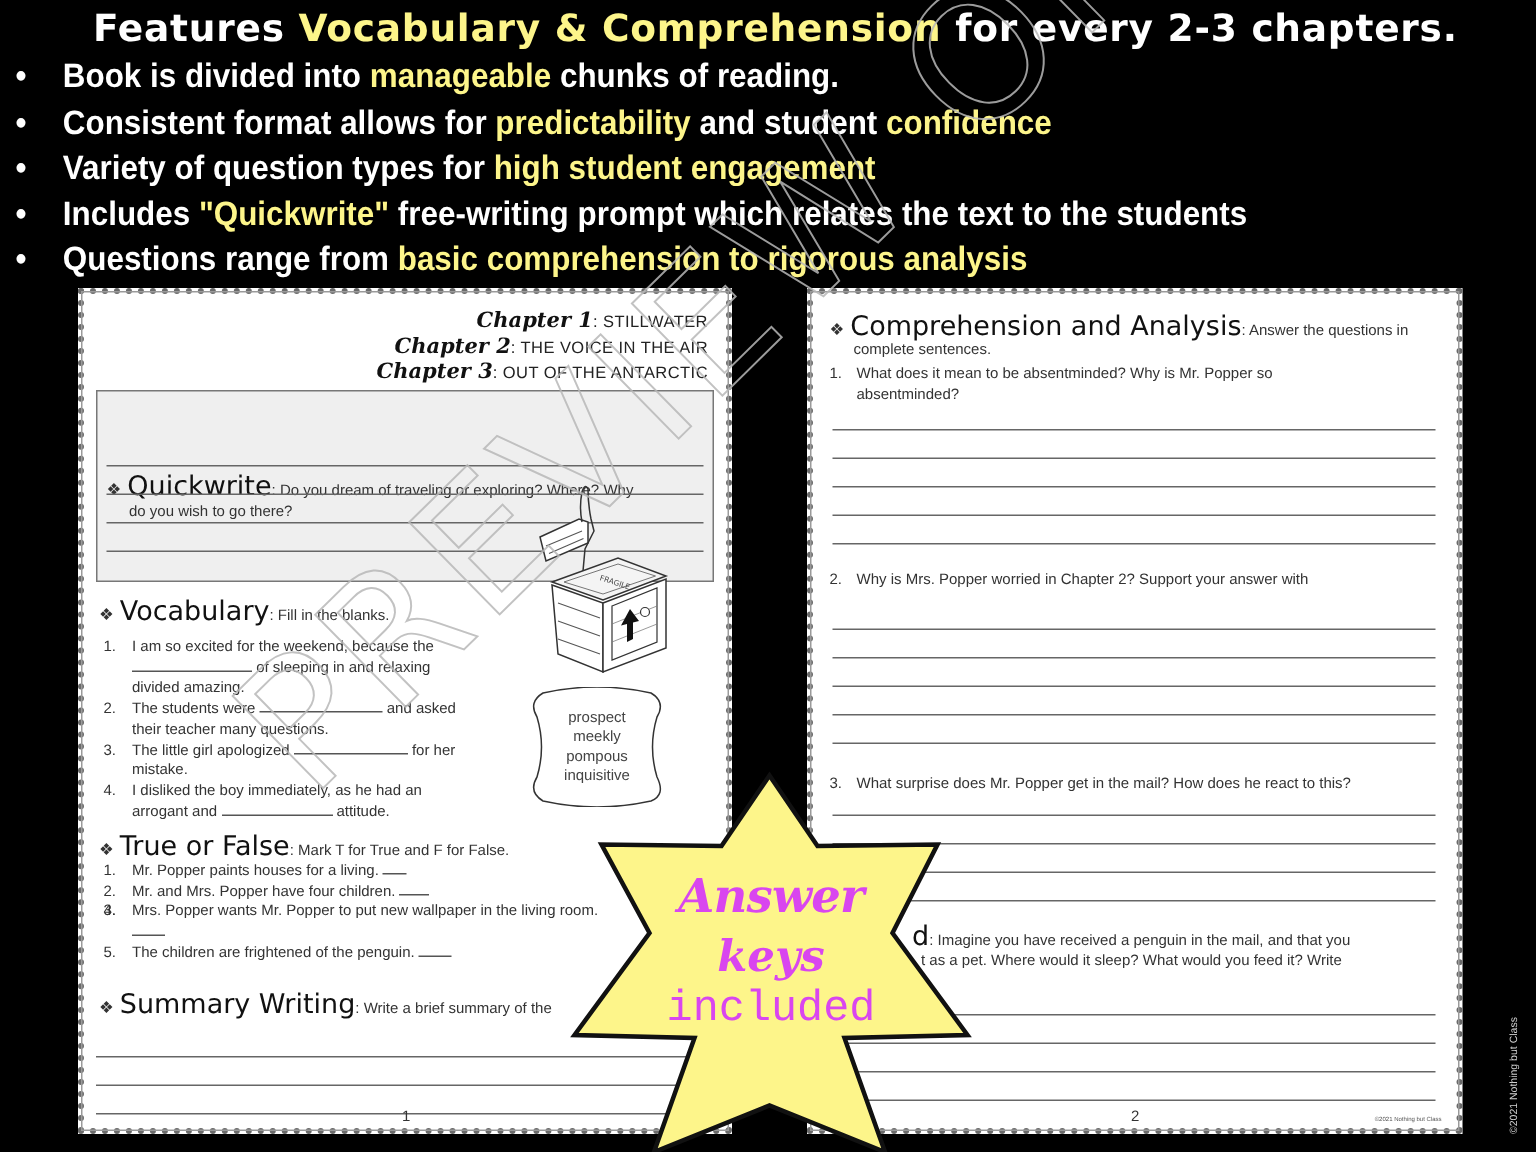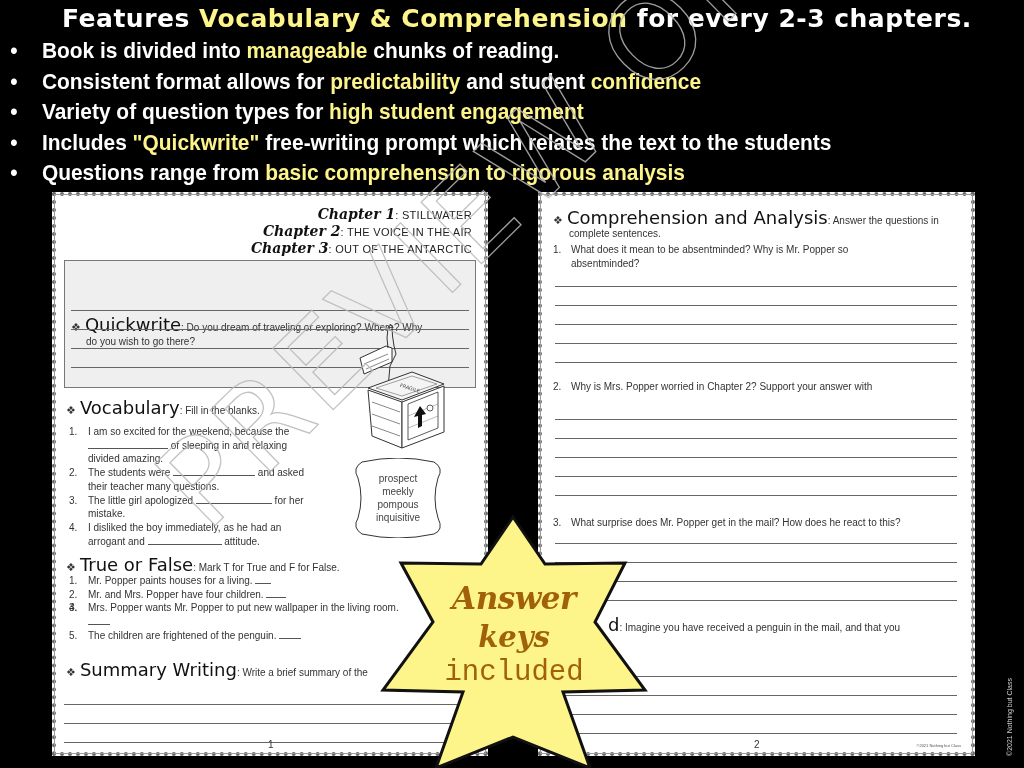--- a/index.html
+++ b/index.html
@@ -52,21 +52,21 @@
 
   .page-num { position: absolute; bottom: 2px; font-size: 10px; color: #333; }
   .copyright-small { position: absolute; right: 10px; bottom: 4px; font-size: 4px; color: #555; }
 
   
   .watermark { position: absolute; left: 130px; top: 455px; font-family: "DejaVu Sans", sans-serif; font-size: 118px; font-weight: normal; color: transparent; -webkit-text-stroke: 1.3px #b8b8b8; letter-spacing: 6px; transform: rotate(-44.5deg); transform-origin: left top; white-space: nowrap; opacity: 0.85; pointer-events: none; }
 
   
   .star { position: absolute; left: 373px; top: 512px; width: 282px; height: 262px; }
   .star svg { position: absolute; inset: 0; }
-  .star-text { position: absolute; left: 0; width: 100%; text-align: center; color: #a16207; }
+  .star-text { position: absolute; left: 0; width: 100%; text-align: center; color: #d946ef; }
   .star-l1 { top: 68px; font-family: "DejaVu Serif", serif; font-style: italic; font-weight: bold; font-size: 31px; letter-spacing: -0.5px; }
   .star-l2 { top: 108px; font-family: "DejaVu Serif", serif; font-style: italic; font-weight: bold; font-size: 29px; }
   .star-l3 { top: 144px; font-family: "Liberation Mono", monospace; font-size: 29px; }
 
   .side-copyright { position: absolute; left: 1006px; top: 756px; font-size: 7px; color: #d0d0d0; transform: rotate(-90deg); transform-origin: left top; white-space: nowrap; }
 </style>
 </head>
 <body>
 
 <div class="header">
@@ -199,20 +199,21 @@
     <span class="abs" style="left:0; top:0;">3.</span>
     <div>What surprise does Mr. Popper get in the mail? How does he react to this?</div>
   </div>
   <div class="rule" style="left:13px; right:14px; top:347px;"></div>
   <div class="rule" style="left:13px; right:14px; top:366px;"></div>
   <div class="rule" style="left:13px; right:14px; top:385px;"></div>
   <div class="rule" style="left:13px; right:14px; top:404px;"></div>
 
   <div class="abs" style="left:66px; top:418px; width:360px;">
     <span class="section-title">d</span><span class="instr">: Imagine you have received a penguin in the mail, and that you</span>
+    <div class="instr" style="padding-left:6px;">t as a pet. Where would it sleep? What would you feed it? Write</div>
   </div>
   <div class="rule" style="left:13px; right:14px; top:480px;"></div>
   <div class="rule" style="left:13px; right:14px; top:499px;"></div>
   <div class="rule" style="left:13px; right:14px; top:518px;"></div>
   <div class="rule" style="left:13px; right:14px; top:537px;"></div>
 
   <div class="page-num" style="left:212px;">2</div>
   <div class="copyright-small">©2021 Nothing but Class</div>
 </div>
 

